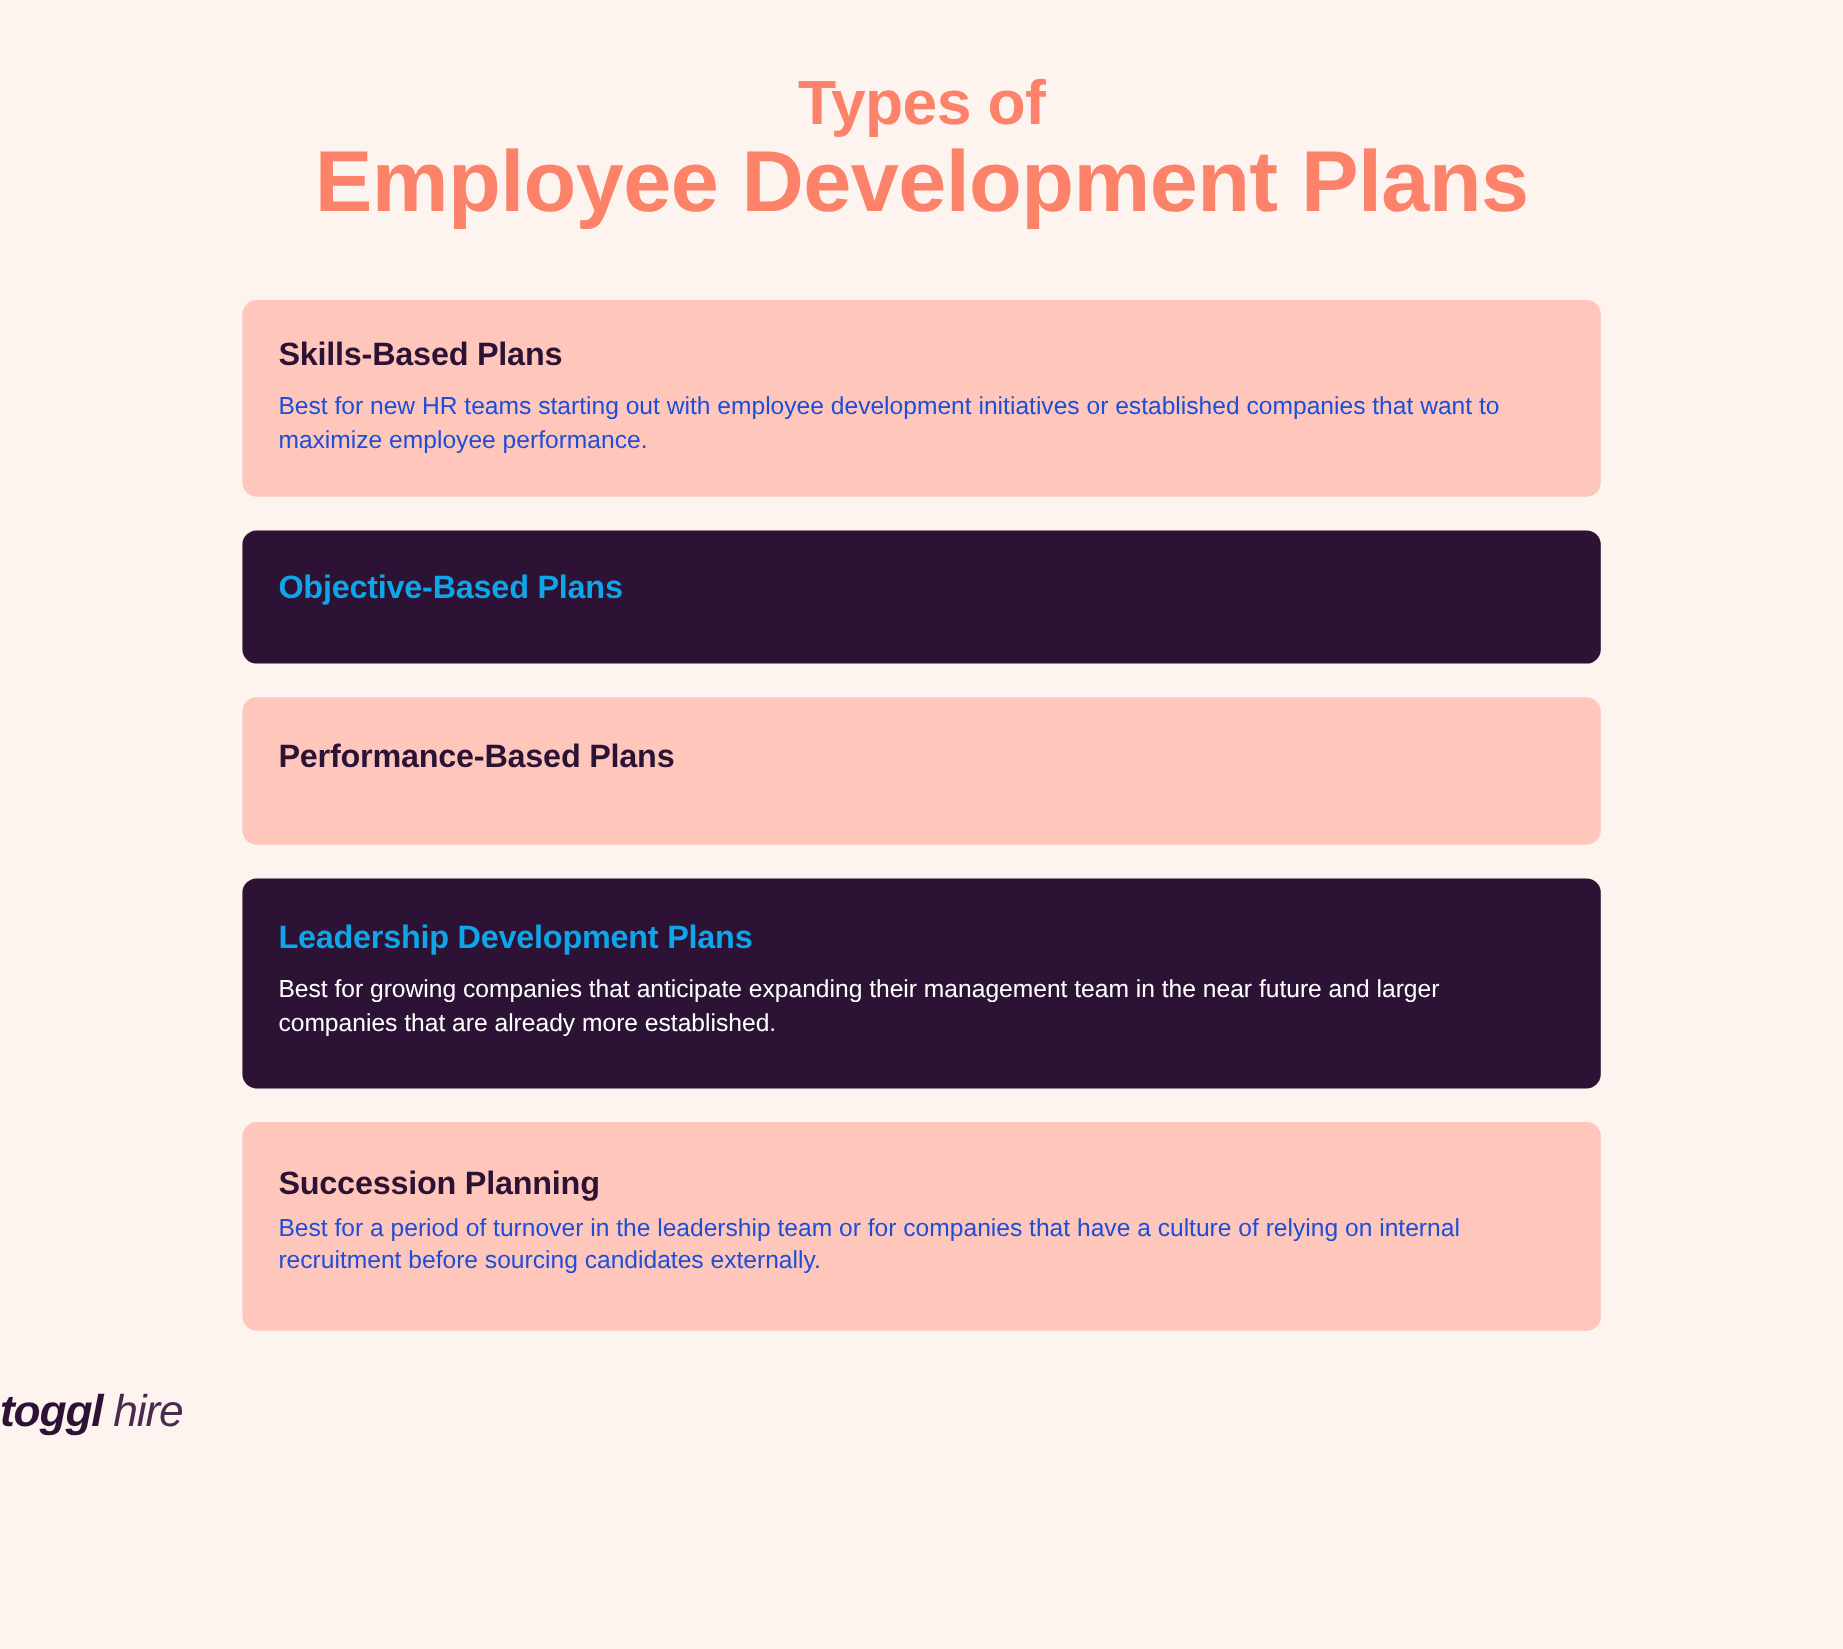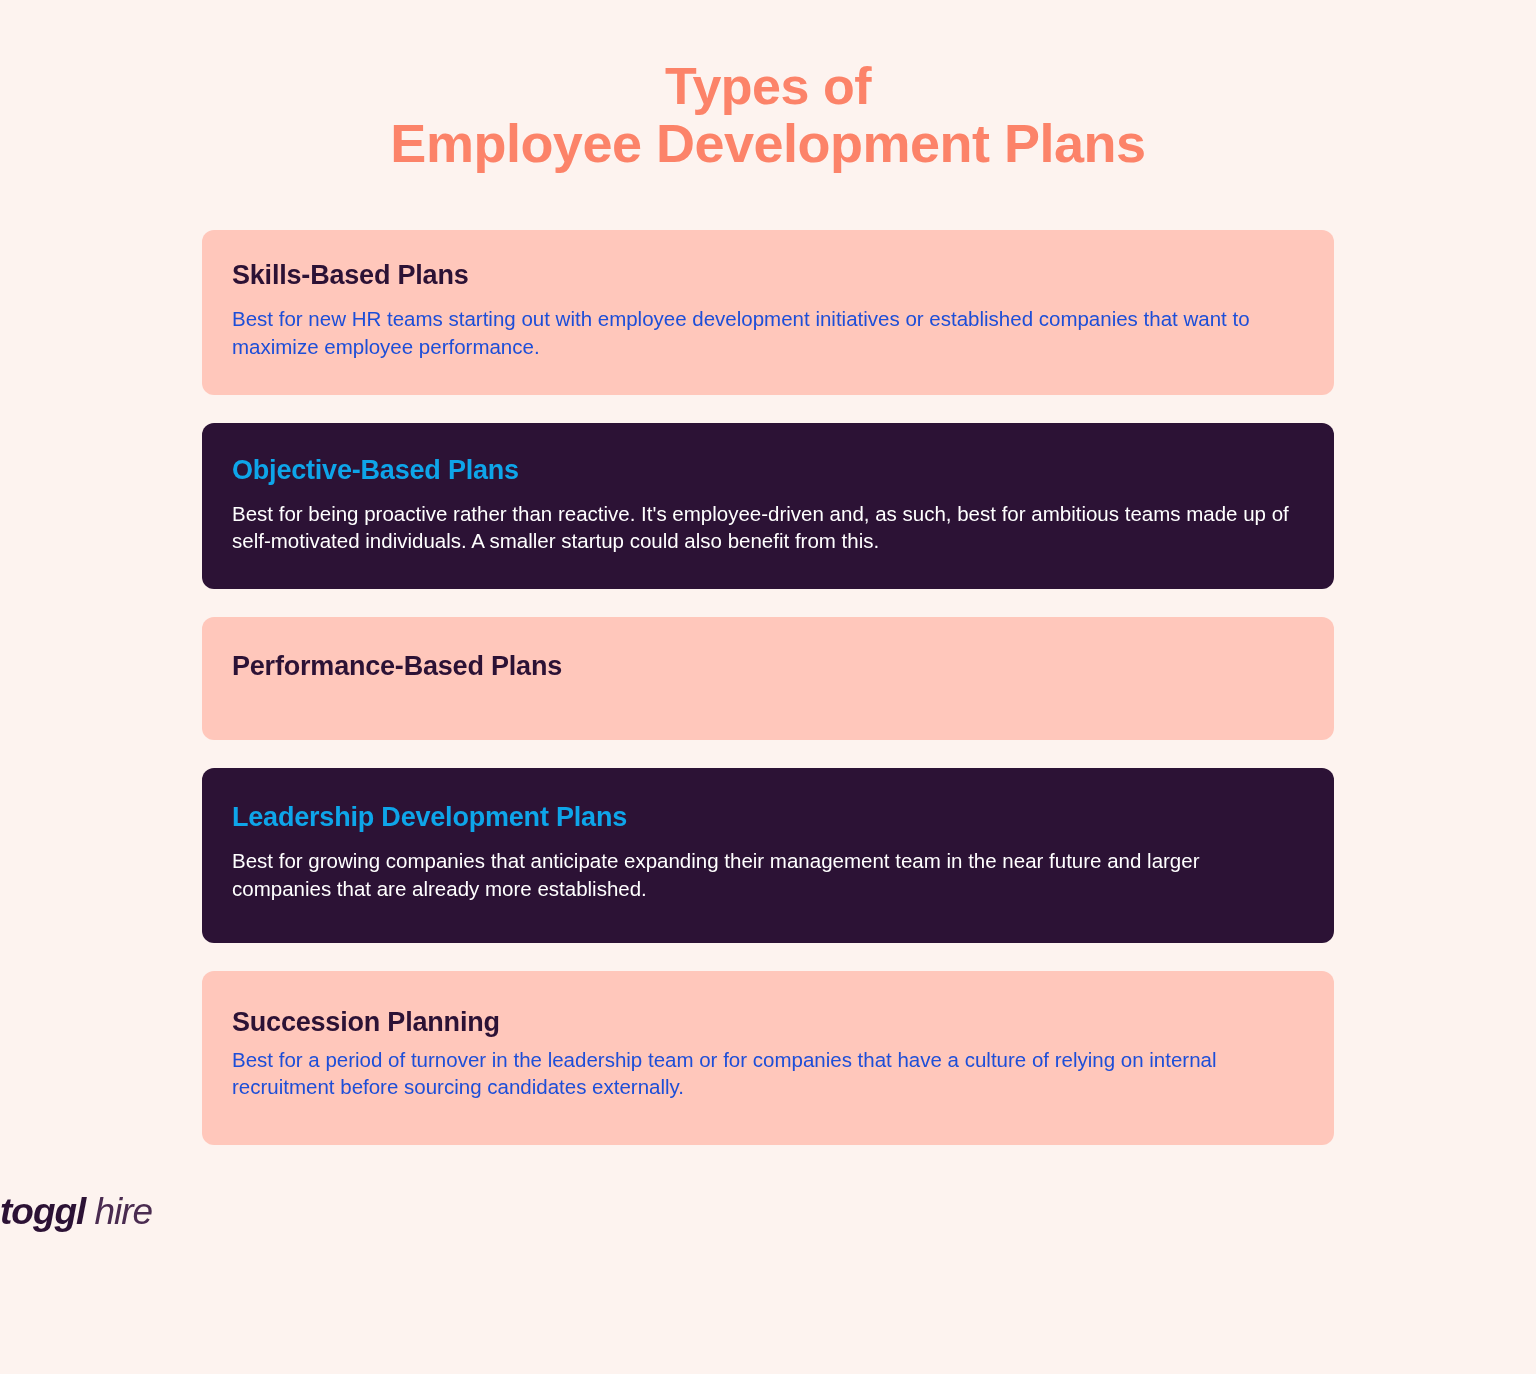--- a/index.html
+++ b/index.html
@@ -25,21 +25,21 @@
     text-align: center;
   }
   .title-line {
     color: #fc8369;
     font-weight: bold;
     font-size: 52px;
     line-height: 1.08;
     letter-spacing: -0.5px;
   }
   .title-line.second {
-    font-size: 54px;
+    font-size: 72px;
   }
   .cards {
     margin: 0 auto;
     width: 1132px;
     padding-top: 58px;
     display: flex;
     flex-direction: column;
     gap: 28px;
   }
   .card {
@@ -115,21 +115,20 @@
 
   <div class="cards">
 
     <div class="card light c1">
       <h2 class="card-title">Skills-Based Plans</h2>
       <p class="card-desc">Best for new HR teams starting out with employee development initiatives or established companies that want to maximize employee performance.</p>
     </div>
 
     <div class="card dark c2">
       <h2 class="card-title">Objective-Based Plans</h2>
-      <p class="card-desc">Best for being proactive rather than reactive. It's employee-driven and, as such, best for ambitious teams made up of self-motivated individuals. A smaller startup could also benefit from this.</p>
     </div>
 
     <div class="card light c3">
       <h2 class="card-title">Performance-Based Plans</h2>
     </div>
 
     <div class="card dark c4">
       <h2 class="card-title">Leadership Development Plans</h2>
       <p class="card-desc">Best for growing companies that anticipate expanding their management team in the near future and larger companies that are already more established.</p>
     </div>

